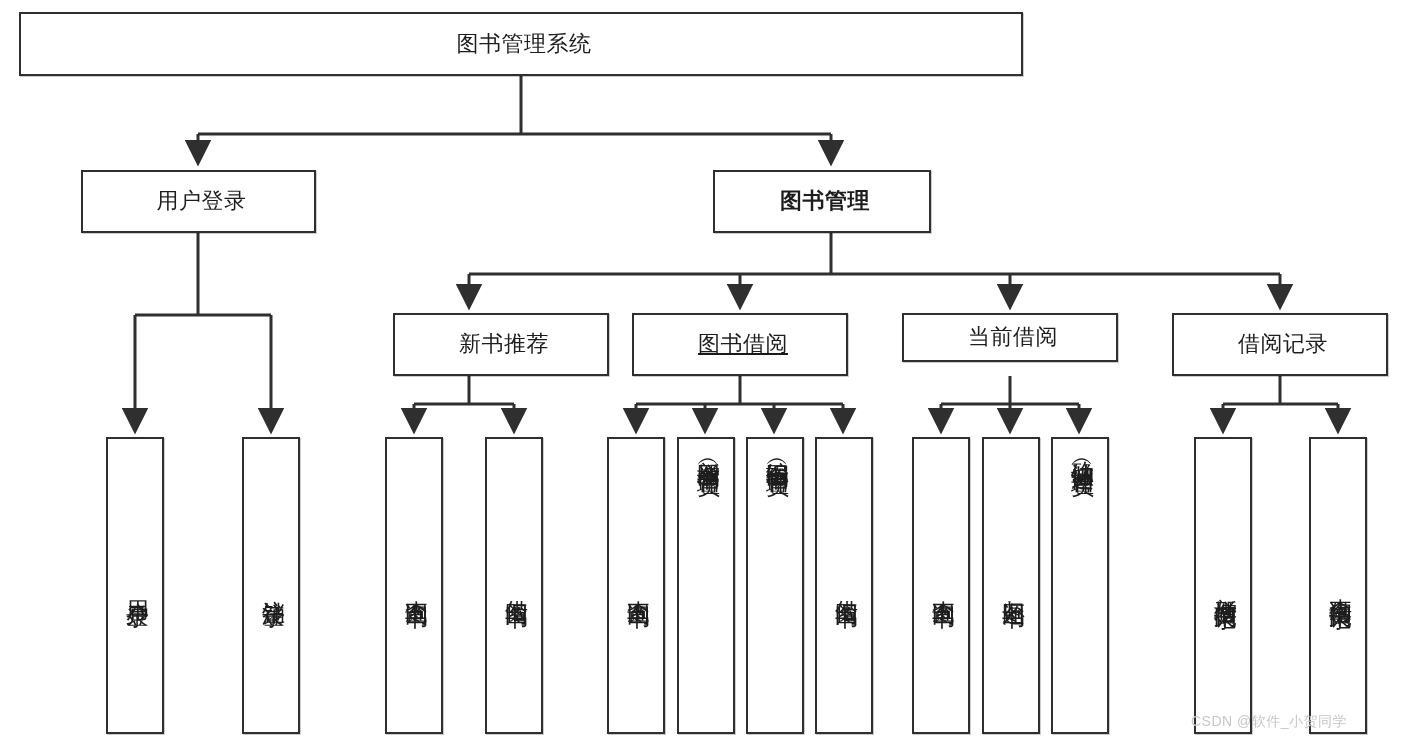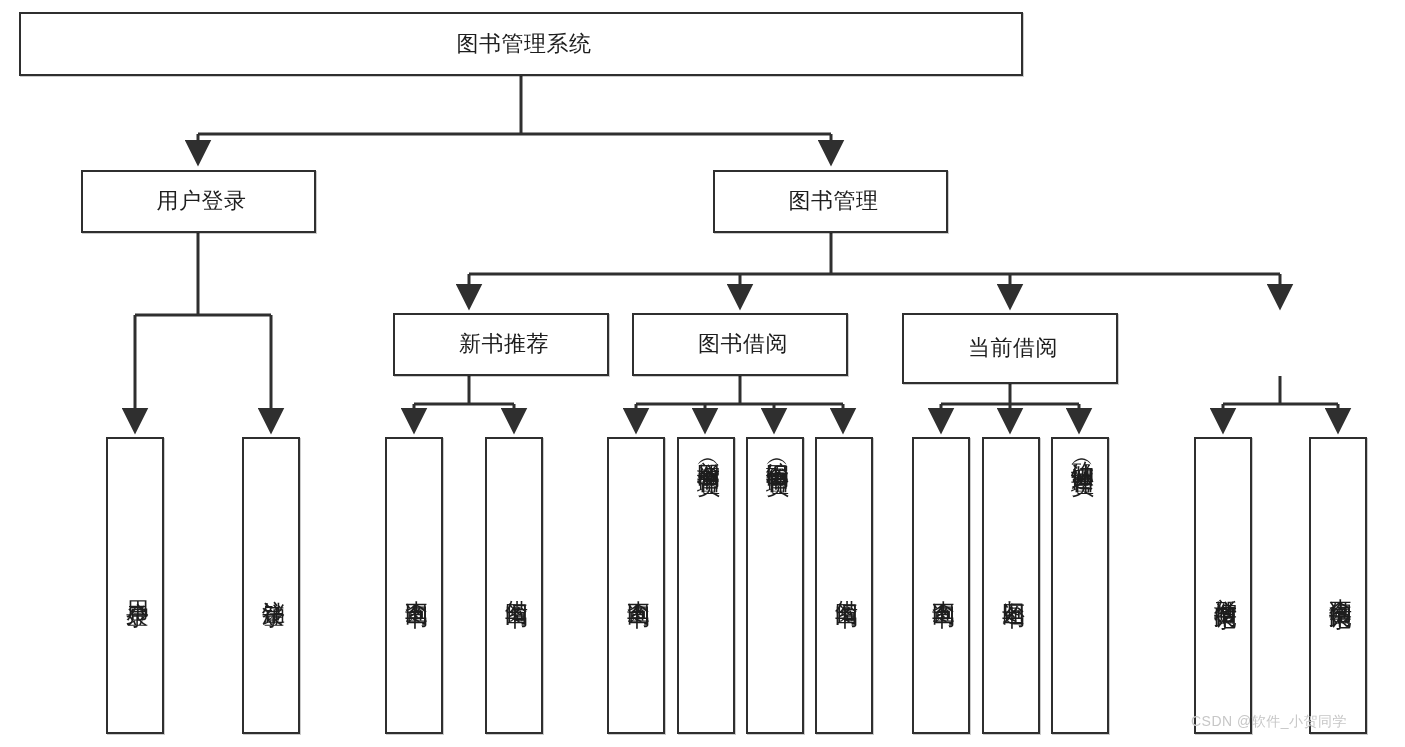--- a/index.html
+++ b/index.html
@@ -128,32 +128,35 @@
     </g>
   </svg>
 
   <div class="node" style="left:19px; top:12px; width:1004px; height:64px;">
     <span class="lbl">图书管理系统</span>
   </div>
 
   <div class="node" style="left:81px; top:170px; width:235px; height:63px;">
     <span class="lbl">用户登录</span>
   </div>
-  <div class="node" style="left:713px; top:170px; width:235px; height:63px;">
+  <div class="node" style="left:713px; top:170px; width:218px; height:63px;font-weight:bold;">
     <span class="lbl">图书管理</span>
   </div>
 
   <div class="node" style="left:361px; top:313px; width:216px; height:63px;margin-left:32px;">
     <span class="lbl">新书推荐</span>
   </div>
-  <div class="node" style="left:632px; top:313px; width:216px; height:63px;">
+  <div class="node" style="left:632px; top:313px; width:216px; height:63px;text-decoration:underline;">
     <span class="lbl">图书借阅</span>
   </div>
-  <div class="node" style="left:902px; top:313px; width:216px; height:71px;">
+  <div class="node" style="left:902px; top:313px; width:216px; height:49px;">
     <span class="lbl">当前借阅</span>
+  </div>
+  <div class="node" style="left:1172px; top:313px; width:216px; height:63px;">
+    <span class="lbl">借阅记录</span>
   </div>
 
   <div class="node leaf vcenter" style="left:106px; top:437px; width:58px; height:297px;">
     <span class="lbl">用户登录</span>
   </div>
   <div class="node leaf vcenter" style="left:242px; top:437px; width:58px; height:297px;">
     <span class="lbl">注销登录</span>
   </div>
 
   <div class="node leaf vcenter" style="left:385px; top:437px; width:58px; height:297px;">

